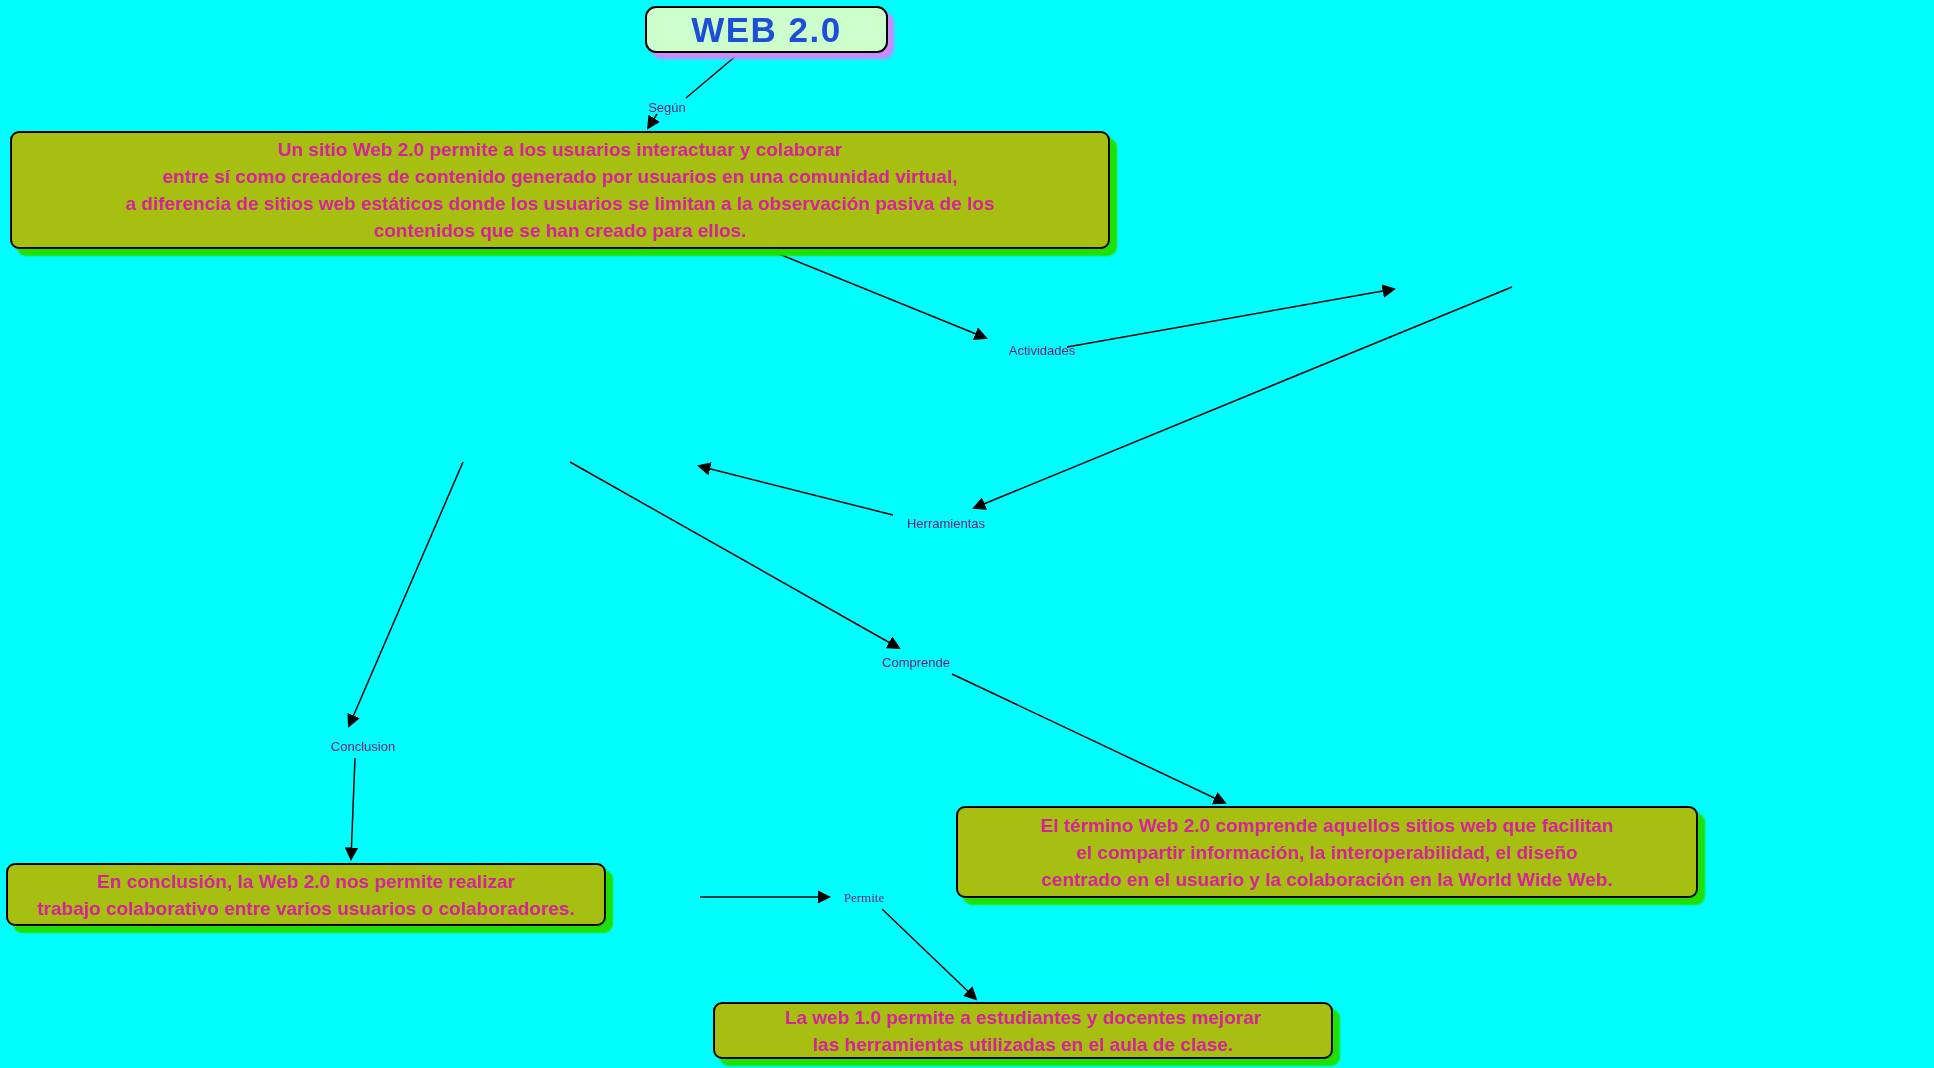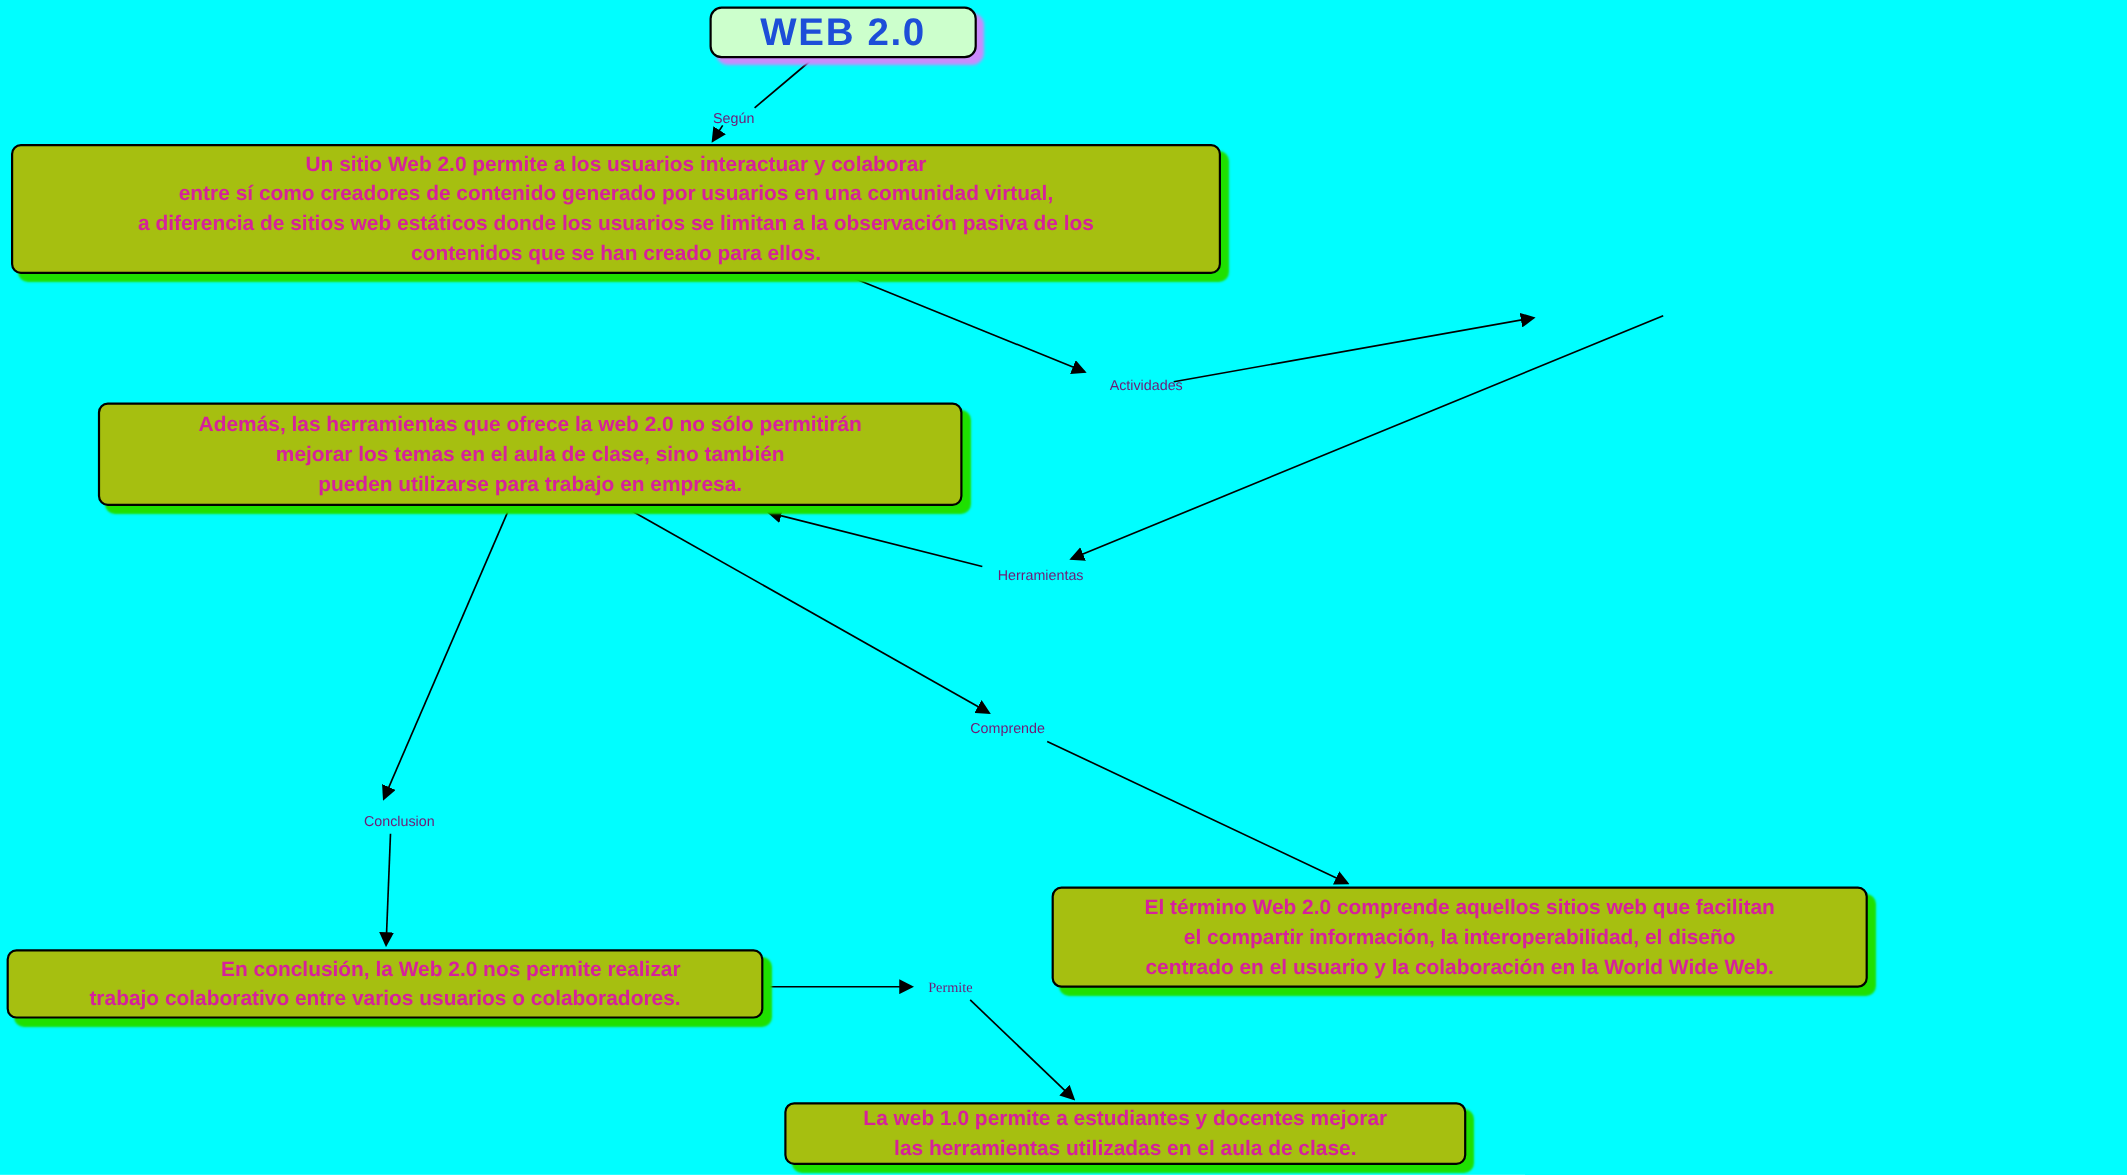--- a/index.html
+++ b/index.html
@@ -26,21 +26,21 @@
   }
   .link-label{
     position:absolute;transform:translate(-50%,-50%);
     color:#701a75;font-size:13px;line-height:15px;white-space:nowrap;
   }
   
   #n-title{left:645px;top:6px;width:243px;height:47px;}
   #n-definition{left:10px;top:131px;width:1100px;height:118px;}
   #n-trabajo{left:1258px;top:224px;width:664px;height:60px;}
   #n-herr-aula{left:89px;top:366px;width:786px;height:94px;}
-  #n-conclusion-box{left:6px;top:863px;width:688px;height:63px;text-align:right;}
+  #n-conclusion-box{left:6px;top:863px;width:600px;height:63px;}
   #n-termino{left:956px;top:806px;width:742px;height:92px;}
   #n-aula{left:713px;top:1002px;width:620px;height:57px;}
   #l-segun{left:667px;top:107px;}
   #l-actividades{left:1026px;top:350px;margin-left:16px;}
   #l-herramientas{left:946px;top:523px;}
   #l-comprende{left:916px;top:662px;}
   #l-conclusion{left:363px;top:746px;}
   #l-permite{left:864px;top:897px;font-family:Liberation Serif, serif;}
   .edge{stroke:#000;stroke-width:1.5;fill:none;}
 </style>
@@ -70,23 +70,20 @@
   </svg>
 
   <div id="n-title" class="title-node">WEB 2.0</div>
 
   <div id="n-definition" class="concept">Un sitio Web 2.0 permite a los usuarios interactuar y colaborar
 entre sí como creadores de contenido generado por usuarios en una comunidad virtual,
 a diferencia de sitios web estáticos donde los usuarios se limitan a la observación pasiva de los
 contenidos que se han creado para ellos.</div>
 
 
-  <div id="n-herr-aula" class="concept">Además, las herramientas que ofrece la web 2.0 no sólo permitirán
-mejorar los temas en el aula de clase, sino también
-pueden utilizarse para trabajo en empresa.</div>
 
   <div id="n-conclusion-box" class="concept">En conclusión, la Web 2.0 nos permite realizar
 trabajo colaborativo entre varios usuarios o colaboradores.</div>
 
   <div id="n-termino" class="concept">El término Web 2.0 comprende aquellos sitios web que facilitan
 el compartir información, la interoperabilidad, el diseño
 centrado en el usuario y la colaboración en la World Wide Web.</div>
 
   <div id="n-aula" class="concept">La web 1.0 permite a estudiantes y docentes mejorar
 las herramientas utilizadas en el aula de clase.</div>

